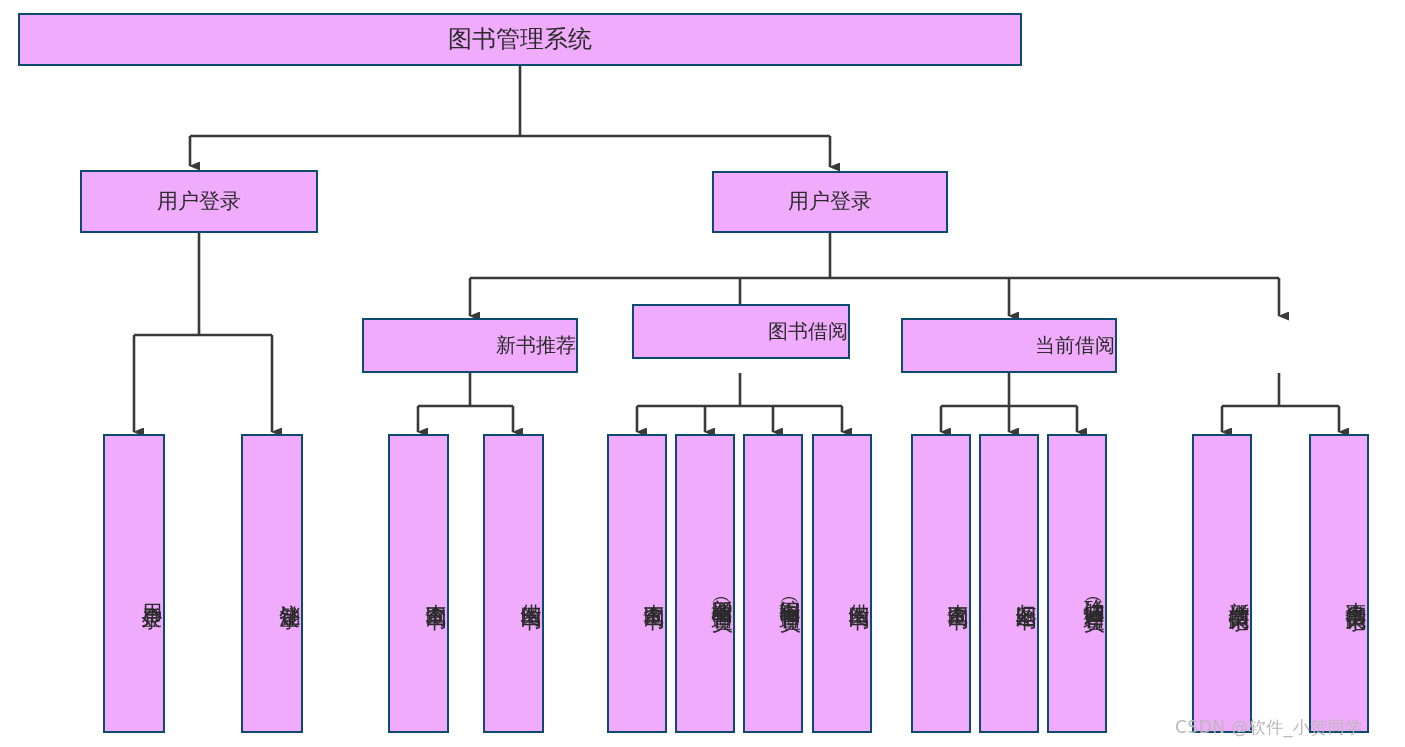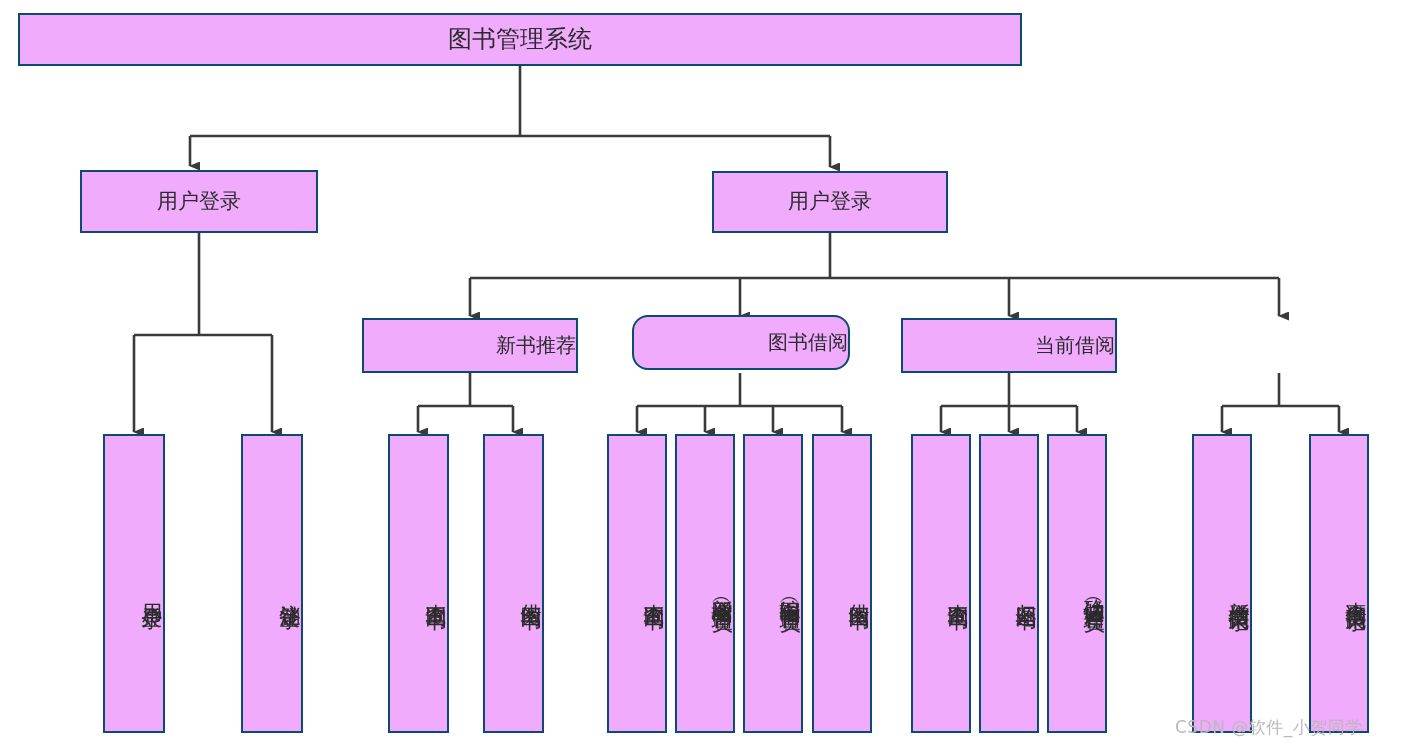--- a/index.html
+++ b/index.html
@@ -133,21 +133,21 @@
   <div class="node level1" style="left:80px; top:170px; width:238px; height:63px;">
     <span>用户登录</span>
   </div>
   <div class="node level1" style="left:712px; top:171px; width:236px; height:62px;">
     <span>用户登录</span>
   </div>
 
   <div class="node level2" style="left:362px; top:318px; width:216px; height:55px;">
     <span>新书推荐</span>
   </div>
-  <div class="node level2" style="left:632px; top:315px; width:218px; height:55px;border-radius:16px;">
+  <div class="node level2" style="left:632px; top:304px; width:218px; height:55px;">
     <span>图书借阅</span>
   </div>
   <div class="node level2" style="left:901px; top:318px; width:216px; height:55px;padding-left:23px;">
     <span>当前借阅</span>
   </div>
 
   <div class="node leaf" style="left:103px; top:434px; width:62px; height:299px;">
     <span class="leaf-text">用户登录</span>
   </div>
   <div class="node leaf" style="left:241px; top:434px; width:62px; height:299px;">

